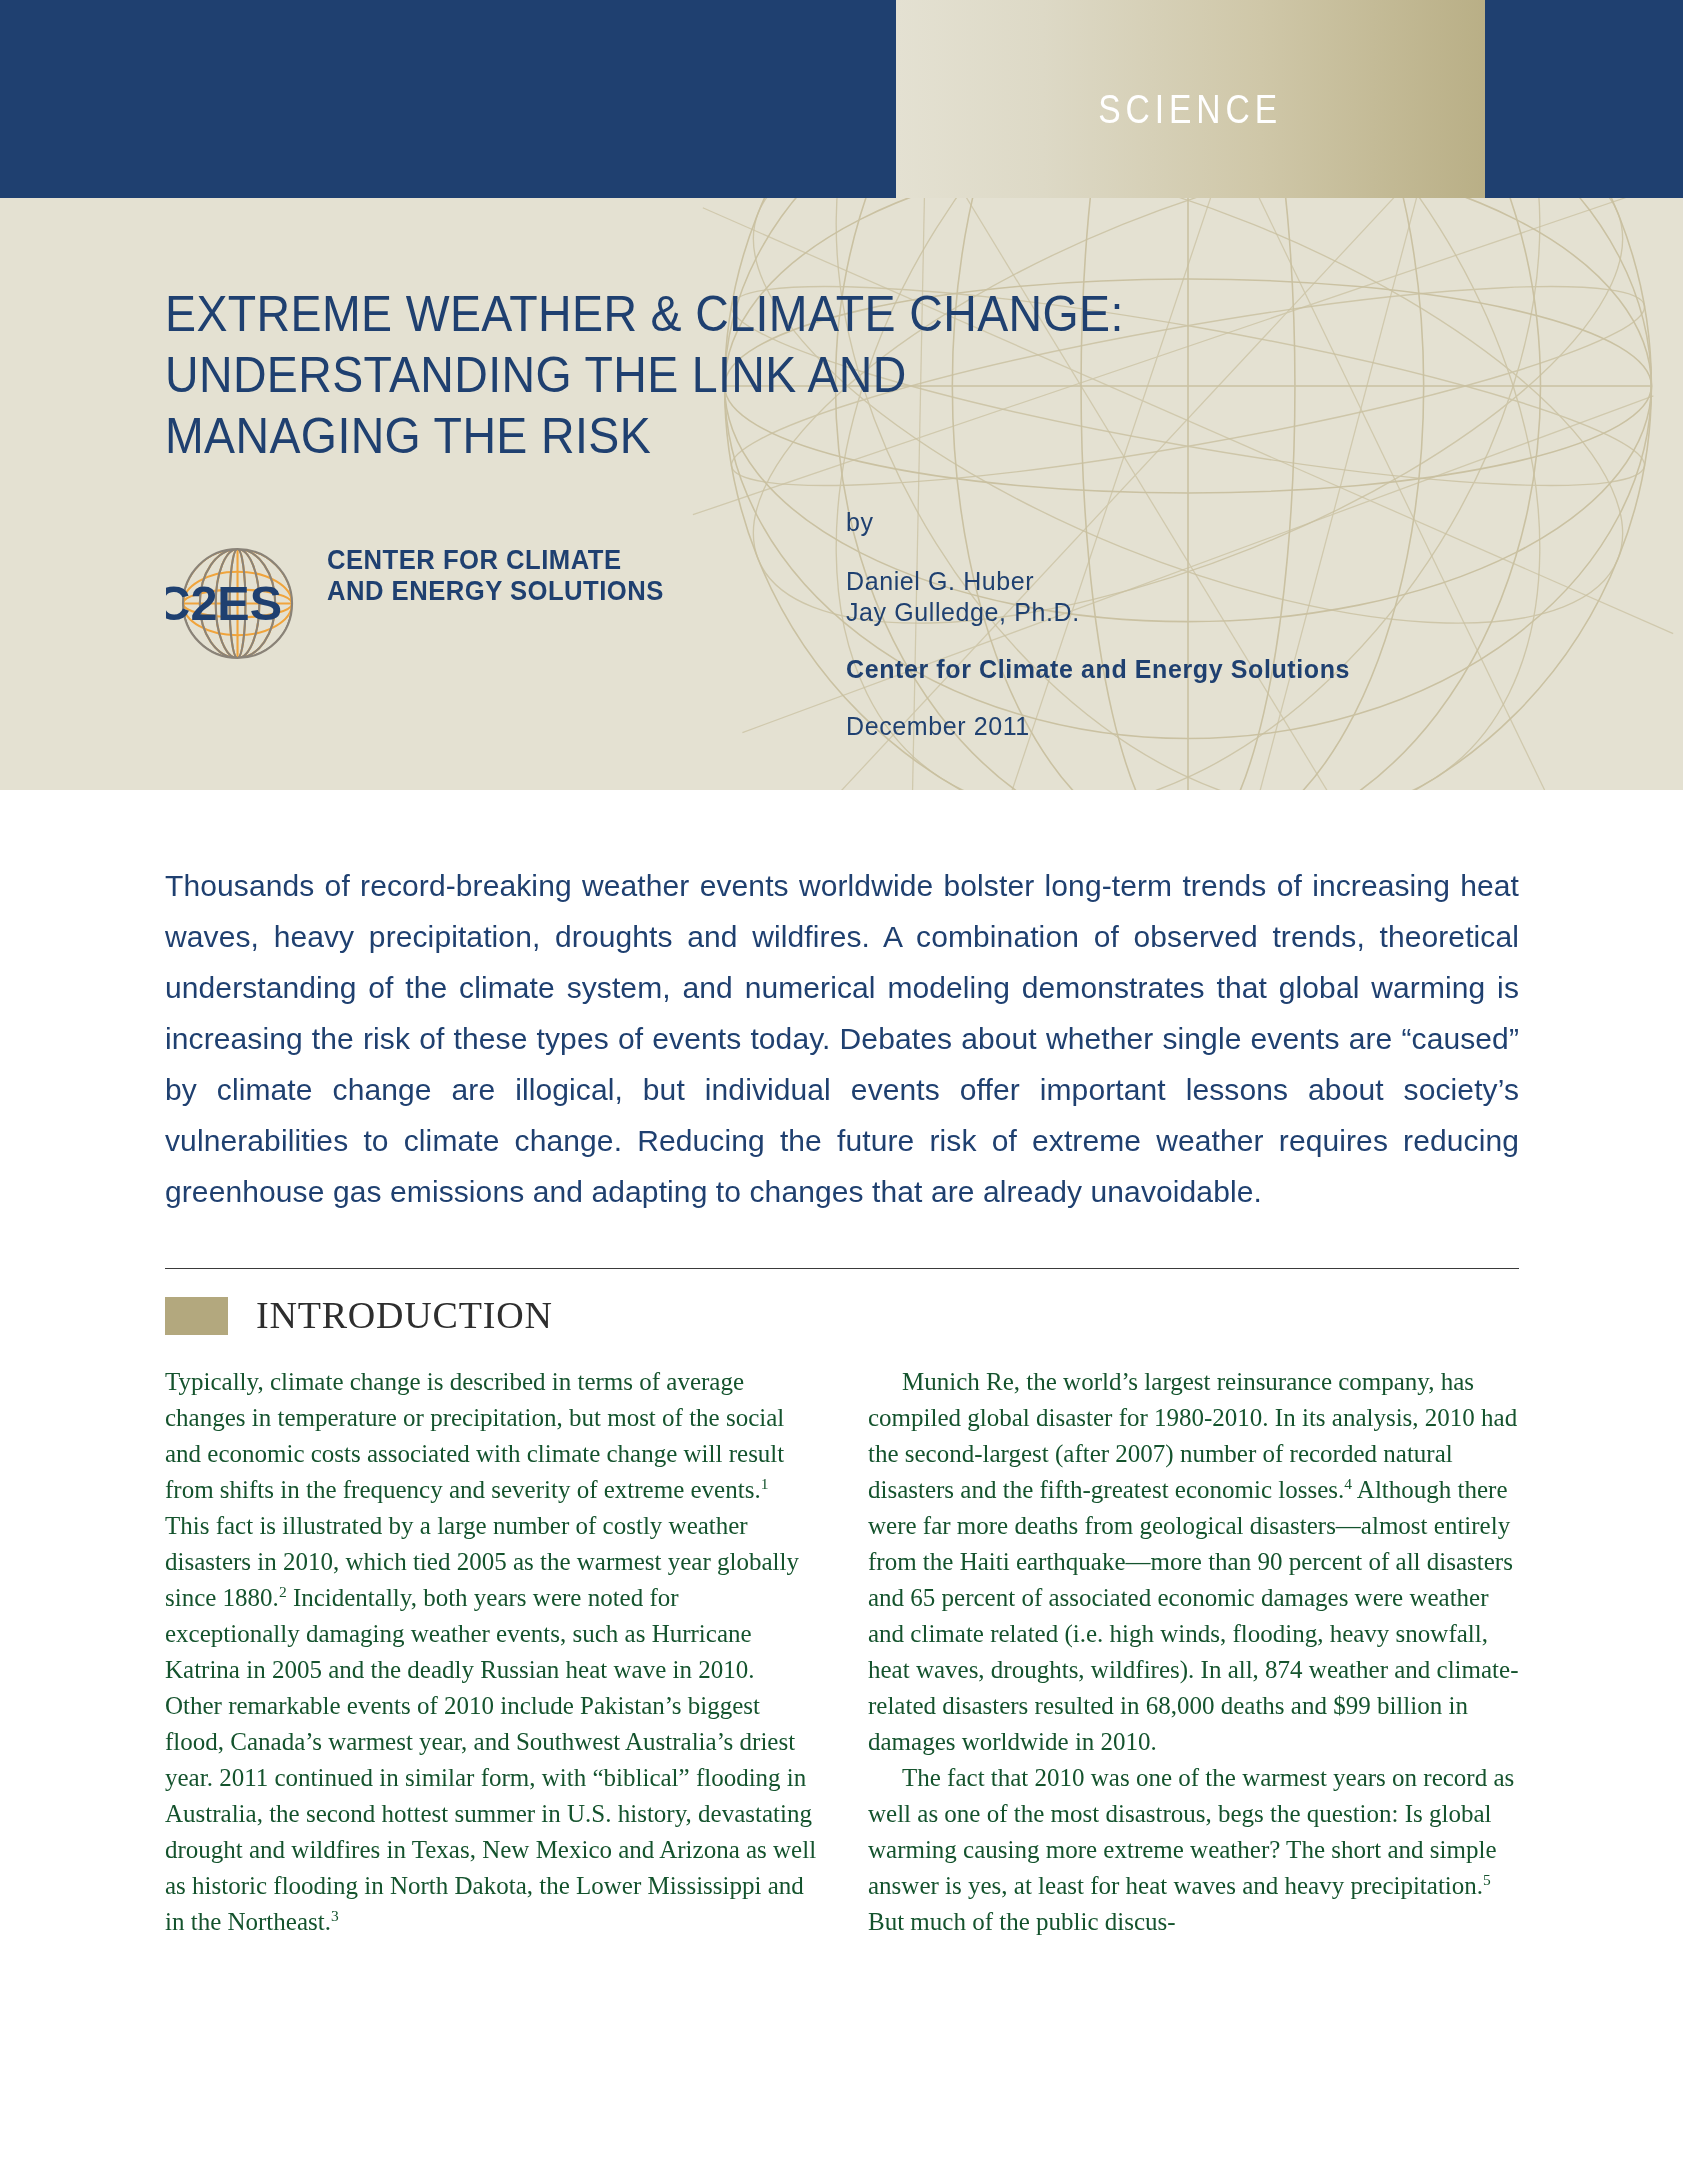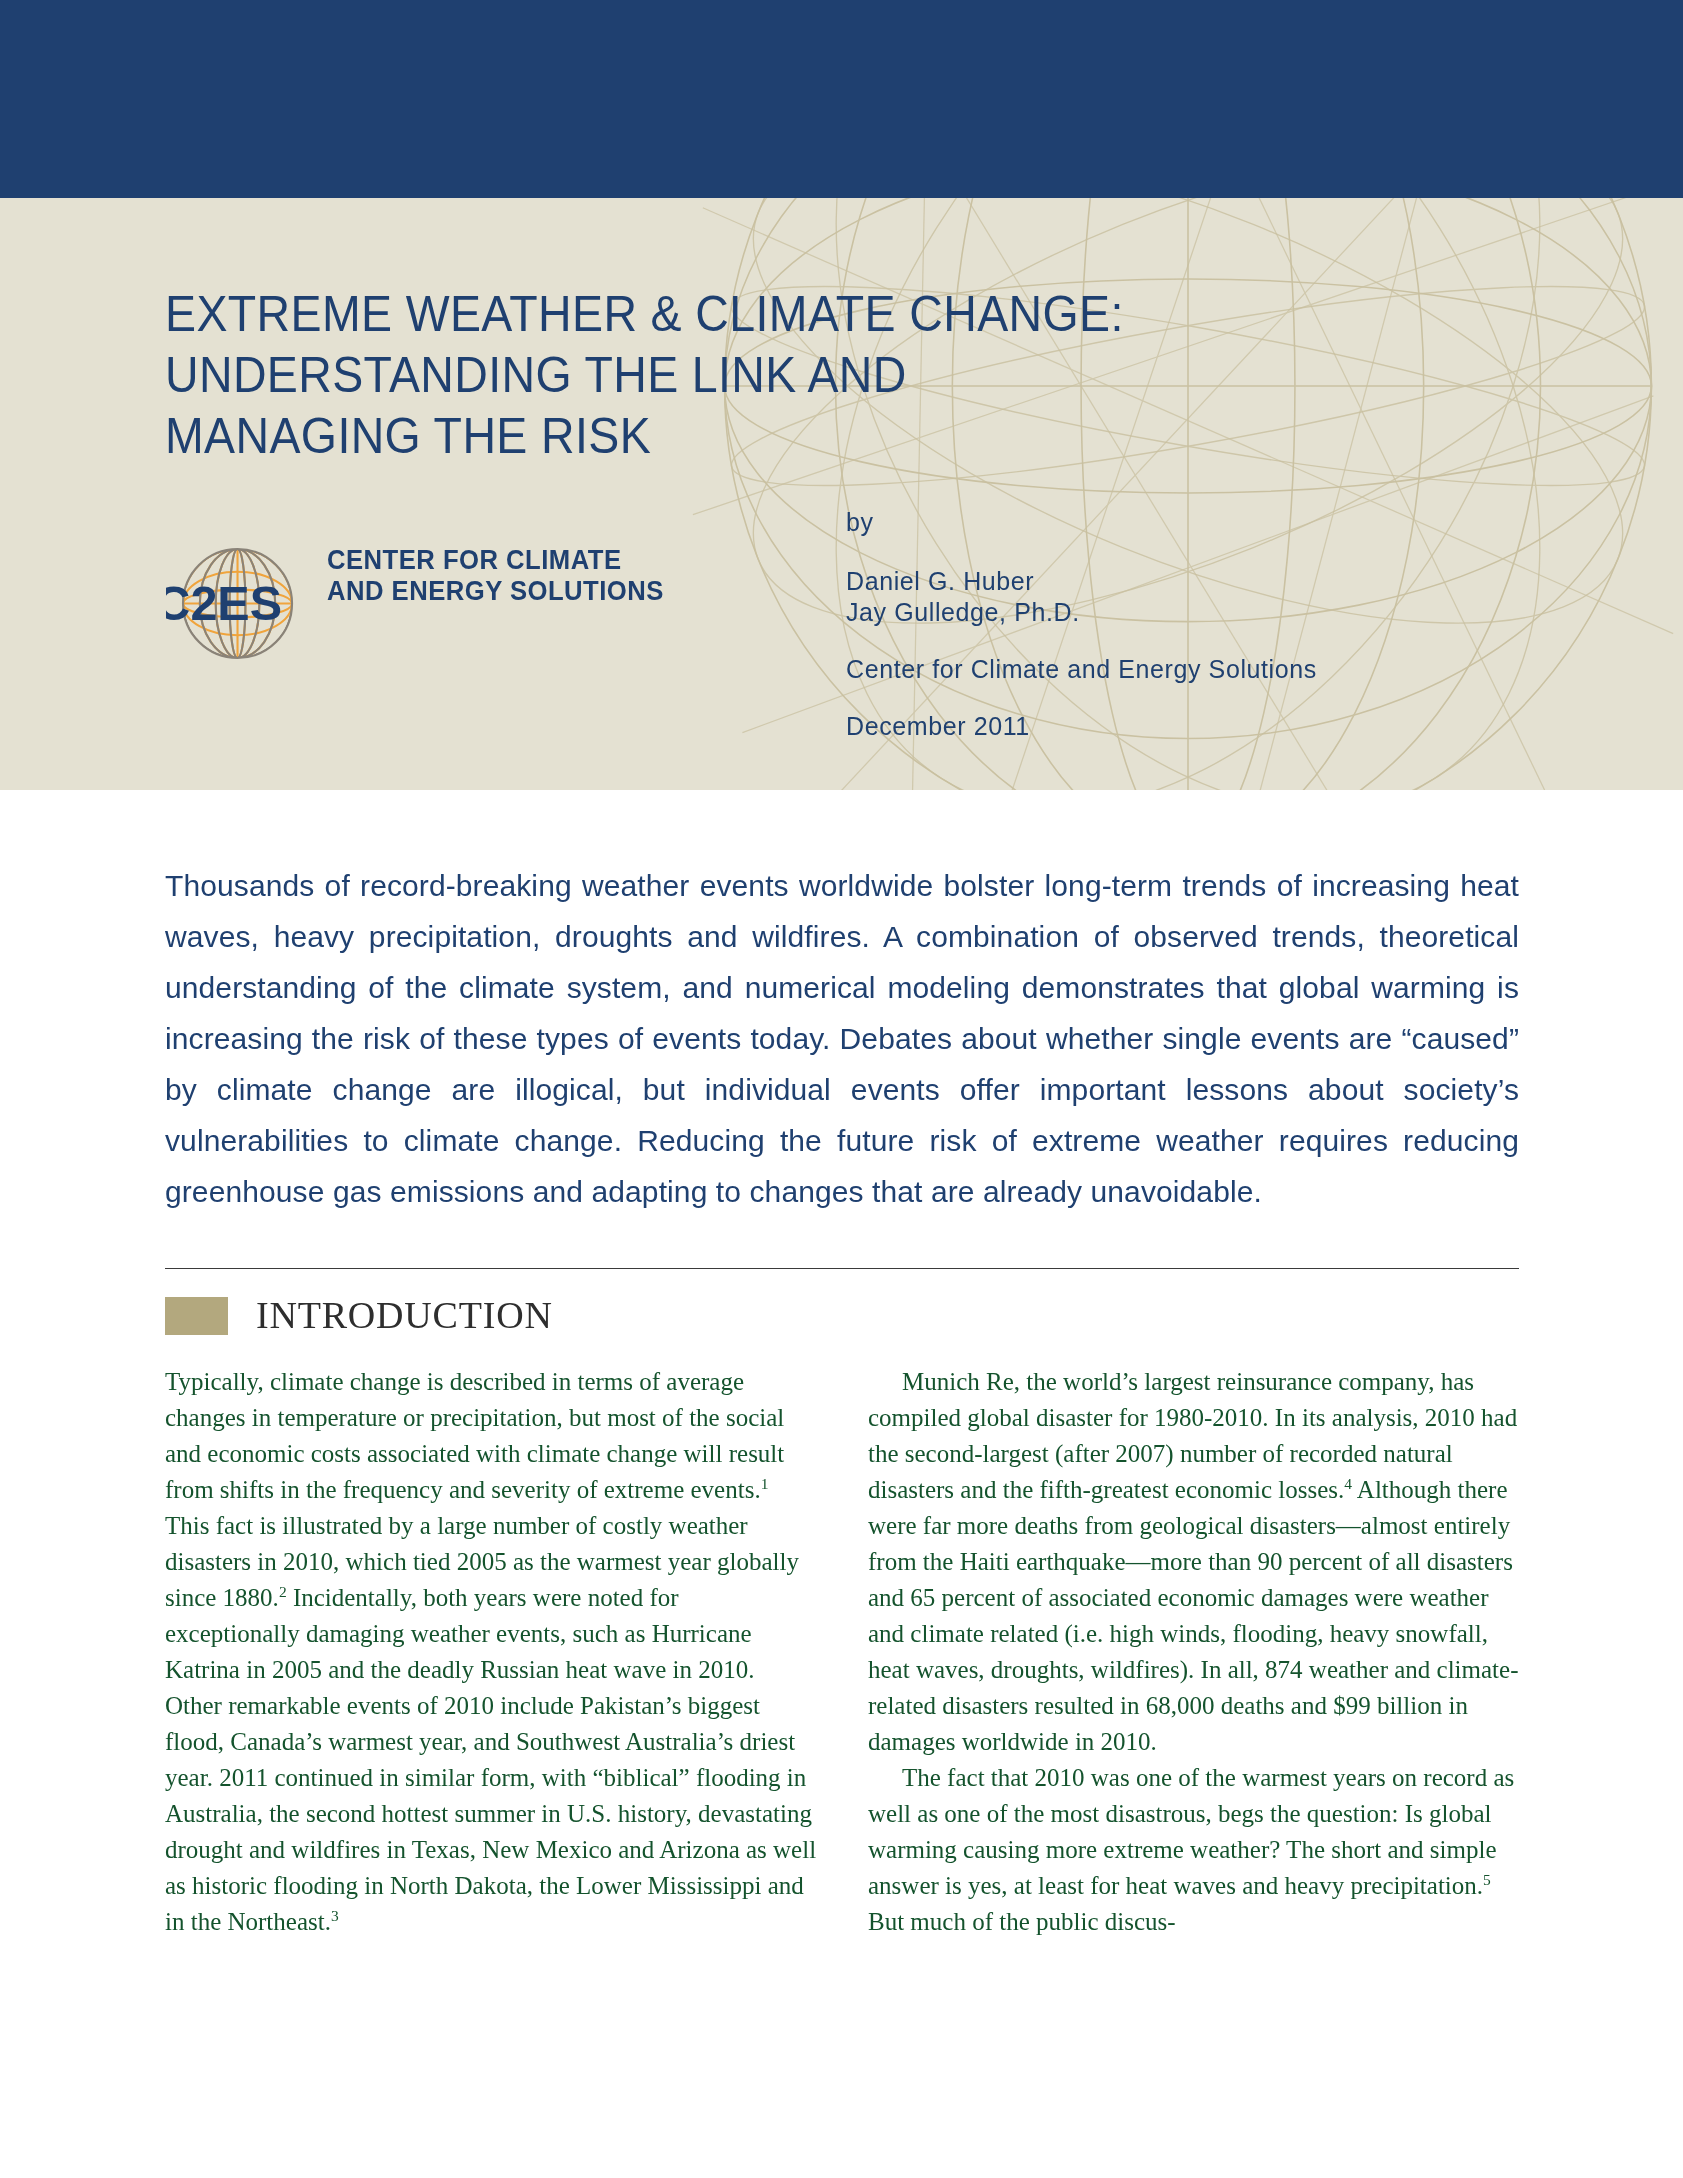--- a/index.html
+++ b/index.html
@@ -116,21 +116,21 @@
     top: 507px;
     z-index: 5;
     color: #1f4070;
     font-size: 25px;
     line-height: 31px;
     letter-spacing: 0.6px;
     font-weight: 400;
   }
   #byline .b-by      { margin-bottom: 28px; }
   #byline .b-authors { margin-bottom: 26px; }
-  #byline .b-org     { margin-bottom: 26px; }
+  #byline .b-org     { margin-bottom: 26px; font-weight: bold; }
   #byline .b-authors span { display: block; }
 
   
   #abstract {
     position: absolute;
     left: 165px;
     top: 830px;
     width: 1354px;
     color: #1f4070;
     font-size: 30px;
@@ -229,20 +229,23 @@
       <line x1="820" y1="20" x2="560" y2="1005"></line>
       <line x1="960" y1="60" x2="140" y2="940"></line>
       <line x1="20" y1="330" x2="1000" y2="760"></line>
       <line x1="10" y1="640" x2="1010" y2="300"></line>
       <line x1="60" y1="860" x2="980" y2="520"></line>
     </g>
   </svg>
 
   <div id="navy-band"></div>
 
+  <div id="science-panel">
+    <span class="label">SCIENCE</span>
+  </div>
 
   <h1 id="doc-title">
     <span class="tl">EXTREME WEATHER &amp; CLIMATE CHANGE:</span>
     <span class="tl">UNDERSTANDING THE LINK AND</span>
     <span class="tl">MANAGING THE RISK</span>
   </h1>
 
   <div id="logo-block">
     <div id="logo-mark">
       <svg viewBox="0 0 150 118" width="149" height="117" xmlns="http://www.w3.org/2000/svg">

